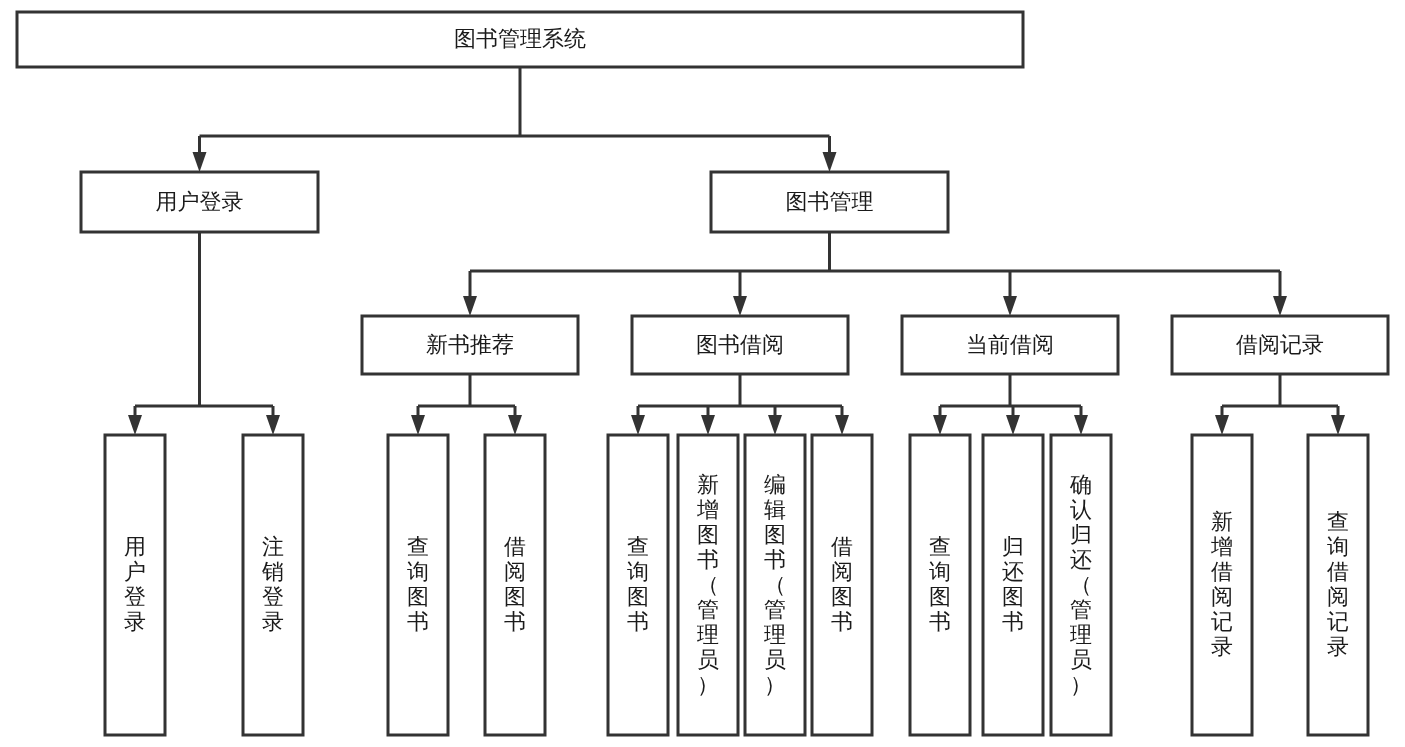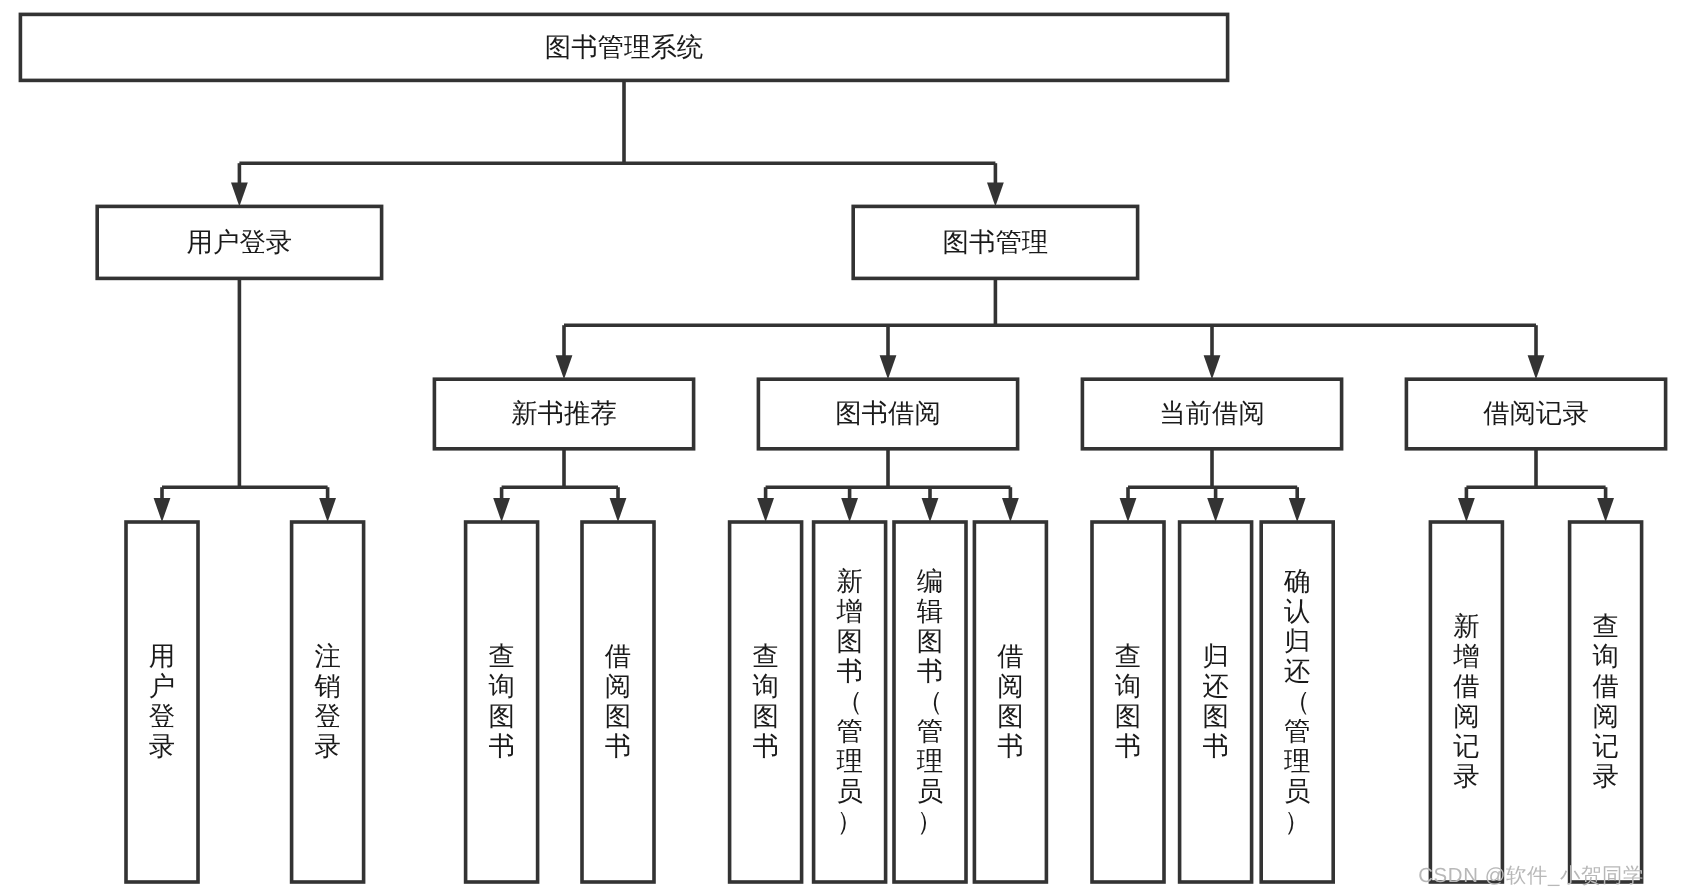--- a/index.html
+++ b/index.html
@@ -201,14 +201,13 @@
         <g>
           <rect x="1192" y="435" width="60" height="300" class="node-box"></rect>
           <text x="1222" class="node-label-v"><tspan x="1222" y="529">新</tspan><tspan x="1222" y="554">增</tspan><tspan x="1222" y="579">借</tspan><tspan x="1222" y="604">阅</tspan><tspan x="1222" y="629">记</tspan><tspan x="1222" y="654">录</tspan></text>
         </g>
         <g>
           <rect x="1308" y="435" width="60" height="300" class="node-box"></rect>
           <text x="1338" class="node-label-v"><tspan x="1338" y="529">查</tspan><tspan x="1338" y="554">询</tspan><tspan x="1338" y="579">借</tspan><tspan x="1338" y="604">阅</tspan><tspan x="1338" y="629">记</tspan><tspan x="1338" y="654">录</tspan></text>
         </g>
       </g>
   </svg>
-  <div class="watermark">CSDN @软件_小贺同学</div>
 </div>
 
 </body></html>

